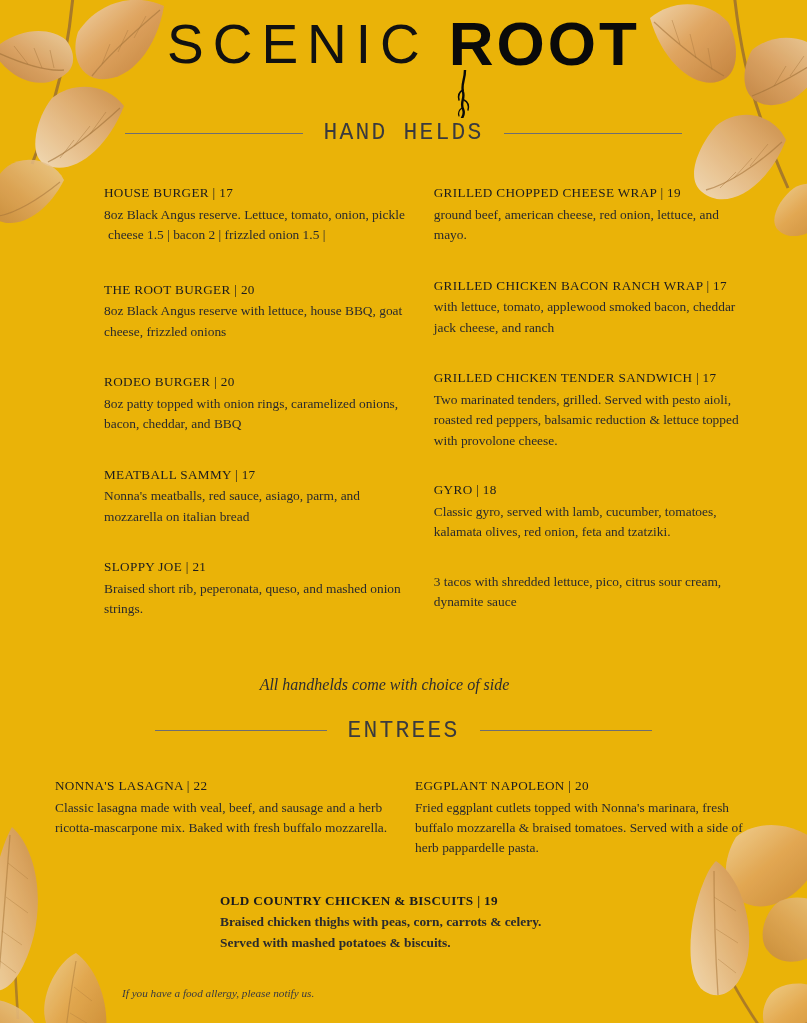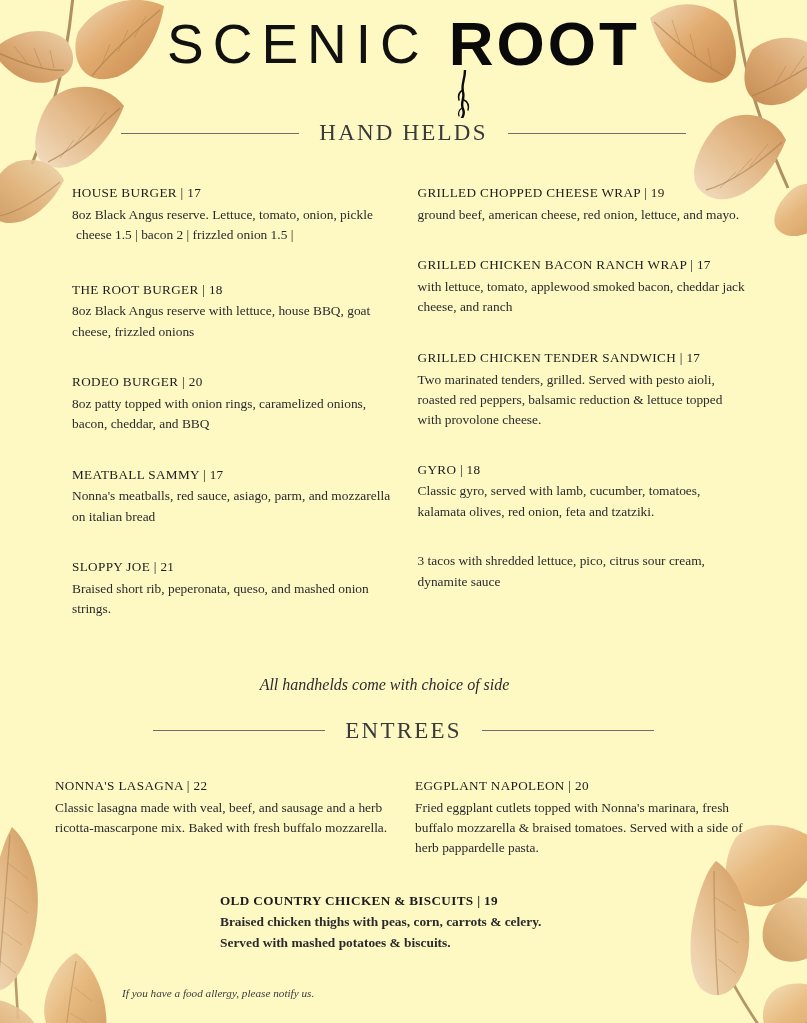--- a/index.html
+++ b/index.html
@@ -10,21 +10,21 @@
     height: 1023px;
     background: #ffffff;
     font-family: "Liberation Serif", "DejaVu Serif", serif;
     overflow: hidden;
   }
 
   #page {
     position: relative;
     width: 807px;
     height: 1023px;
-    background: #fef9c3;
+    background: #eab308;
     overflow: hidden;
   }
 
   
   .leaf-cluster {
     position: absolute;
     pointer-events: none;
     z-index: 0;
   }
   .leaf-tl { top: -12px;  left: -22px; }
@@ -84,21 +84,21 @@
     gap: 20px;
   }
   .section-head .rule {
     height: 1px;
     background: #6e6e72;
     flex: 0 0 auto;
   }
   .section-head .rule.left  { width: 178px; }
   .section-head .rule.right { width: 178px; }
   .section-title {
-    font-family: Liberation Serif, serif;
+    font-family: Liberation Mono, monospace;
     font-size: 23px;
     letter-spacing: 2.2px;
     color: #3a3a3e;
     font-weight: 400;
     white-space: nowrap;
   }
 
   
   .content { position: relative; z-index: 3; }
 
@@ -245,30 +245,30 @@
   </div>
 
   <div class="section-head" style="margin-top:12px;">
     <div class="rule left"></div>
     <div class="section-title">HAND HELDS</div>
     <div class="rule right"></div>
   </div>
 
   <div class="content columns" style="margin-top:37px; padding:0 62px 0 72px;">
 
-    <div style="width:348px; padding-right:26px;">
+    <div style="width:348px; padding-right:26px;margin-left:32px;">
 
       <div class="item">
         <div class="item-name">HOUSE BURGER | 17</div>
         <div class="item-desc">8oz Black Angus reserve. Lettuce, tomato, onion, pickle</div>
         <div class="item-addons"> cheese 1.5 | bacon 2 | frizzled onion 1.5 |</div>
       </div>
 
       <div class="item" style="margin-top:34px;">
-        <div class="item-name">THE ROOT BURGER | 18</div>
+        <div class="item-name">THE ROOT BURGER | 20</div>
         <div class="item-desc">8oz Black Angus reserve with lettuce, house BBQ, goat cheese, frizzled onions</div>
       </div>
 
       <div class="item" style="margin-top:30px;">
         <div class="item-name">RODEO BURGER | 20</div>
         <div class="item-desc">8oz patty topped with onion rings, caramelized onions, bacon, cheddar, and BBQ</div>
       </div>
 
       <div class="item" style="margin-top:30px;">
         <div class="item-name">MEATBALL SAMMY | 17</div>

